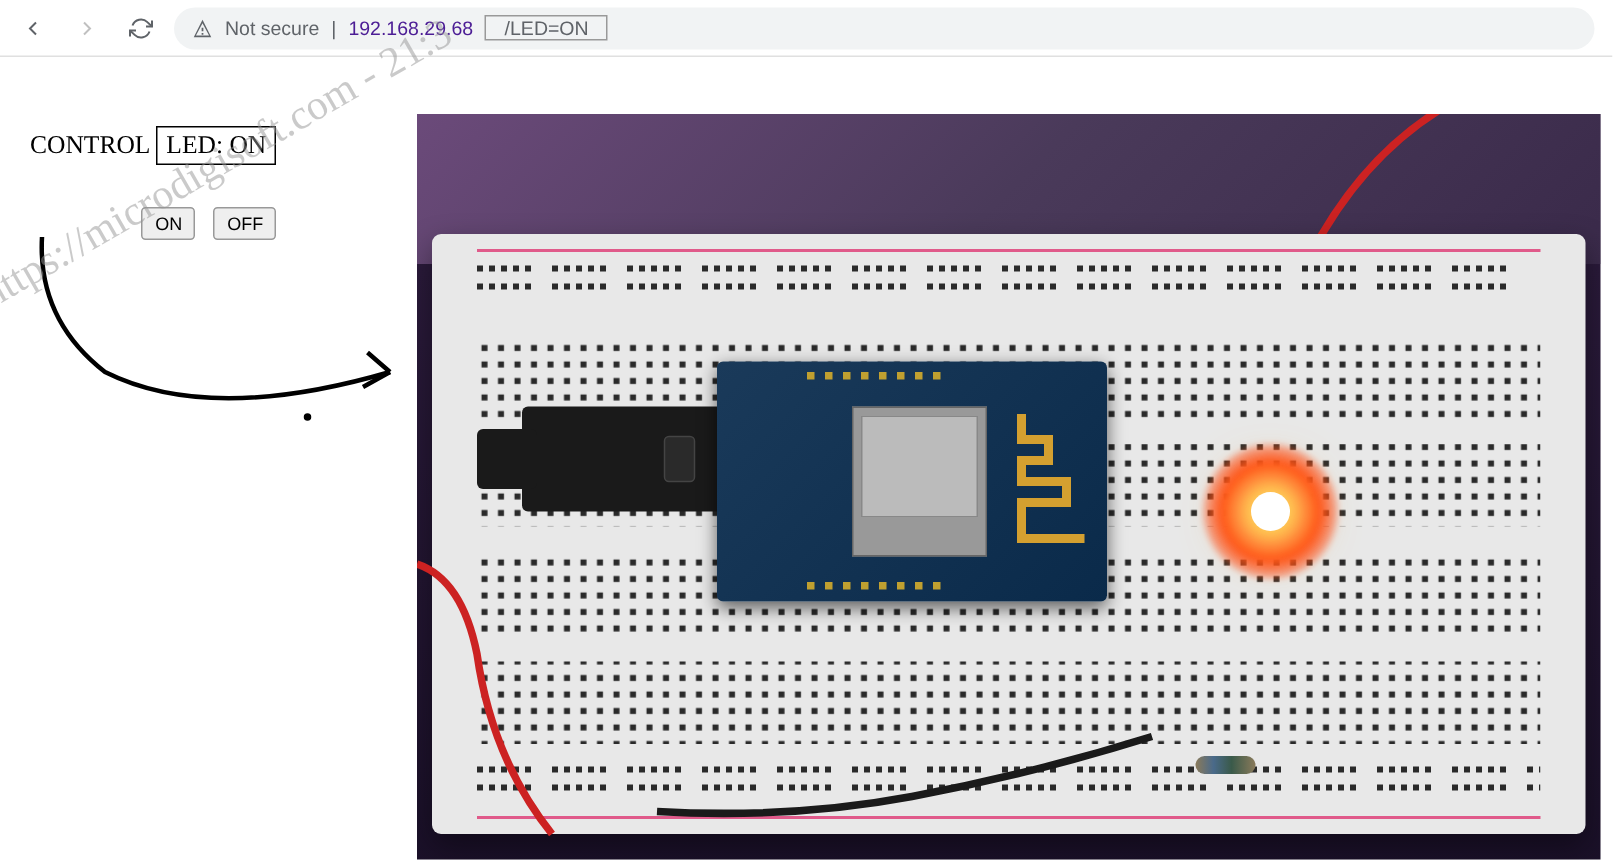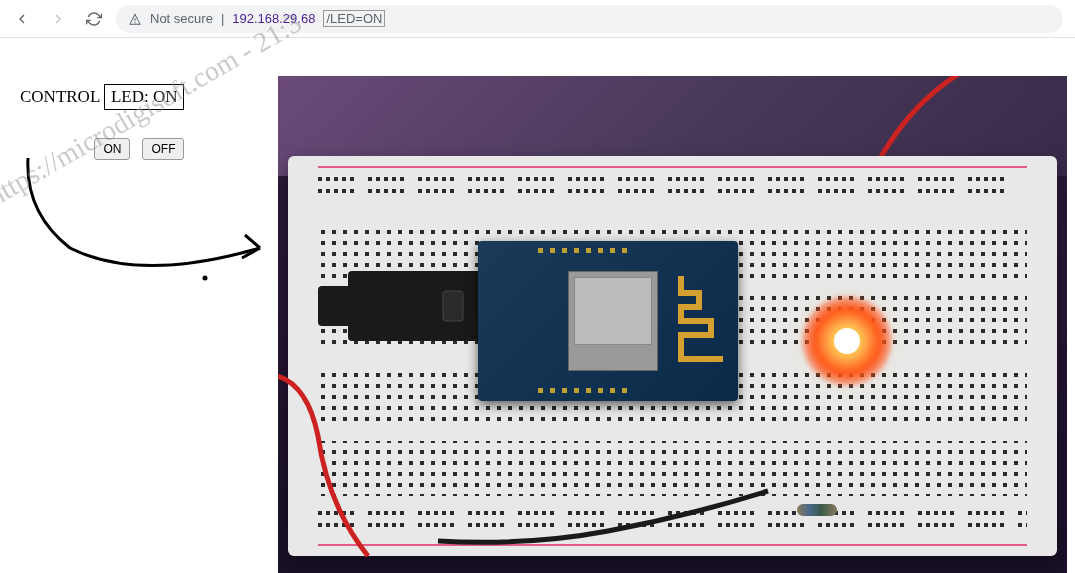--- a/index.html
+++ b/index.html
@@ -71,21 +71,21 @@
       gap: 4px;
     }
     
     .url-text {
       color: #4c1d95;
     }
     
     .url-path {
       color: #5f6368;
       border: 1px solid #999;
-      padding: 0 2px;
+      padding: 0 12px;
     }
     
     
     .page-content {
       position: relative;
       padding: 20px;
       height: calc(100% - 38px);
     }
     
     .control-section {

